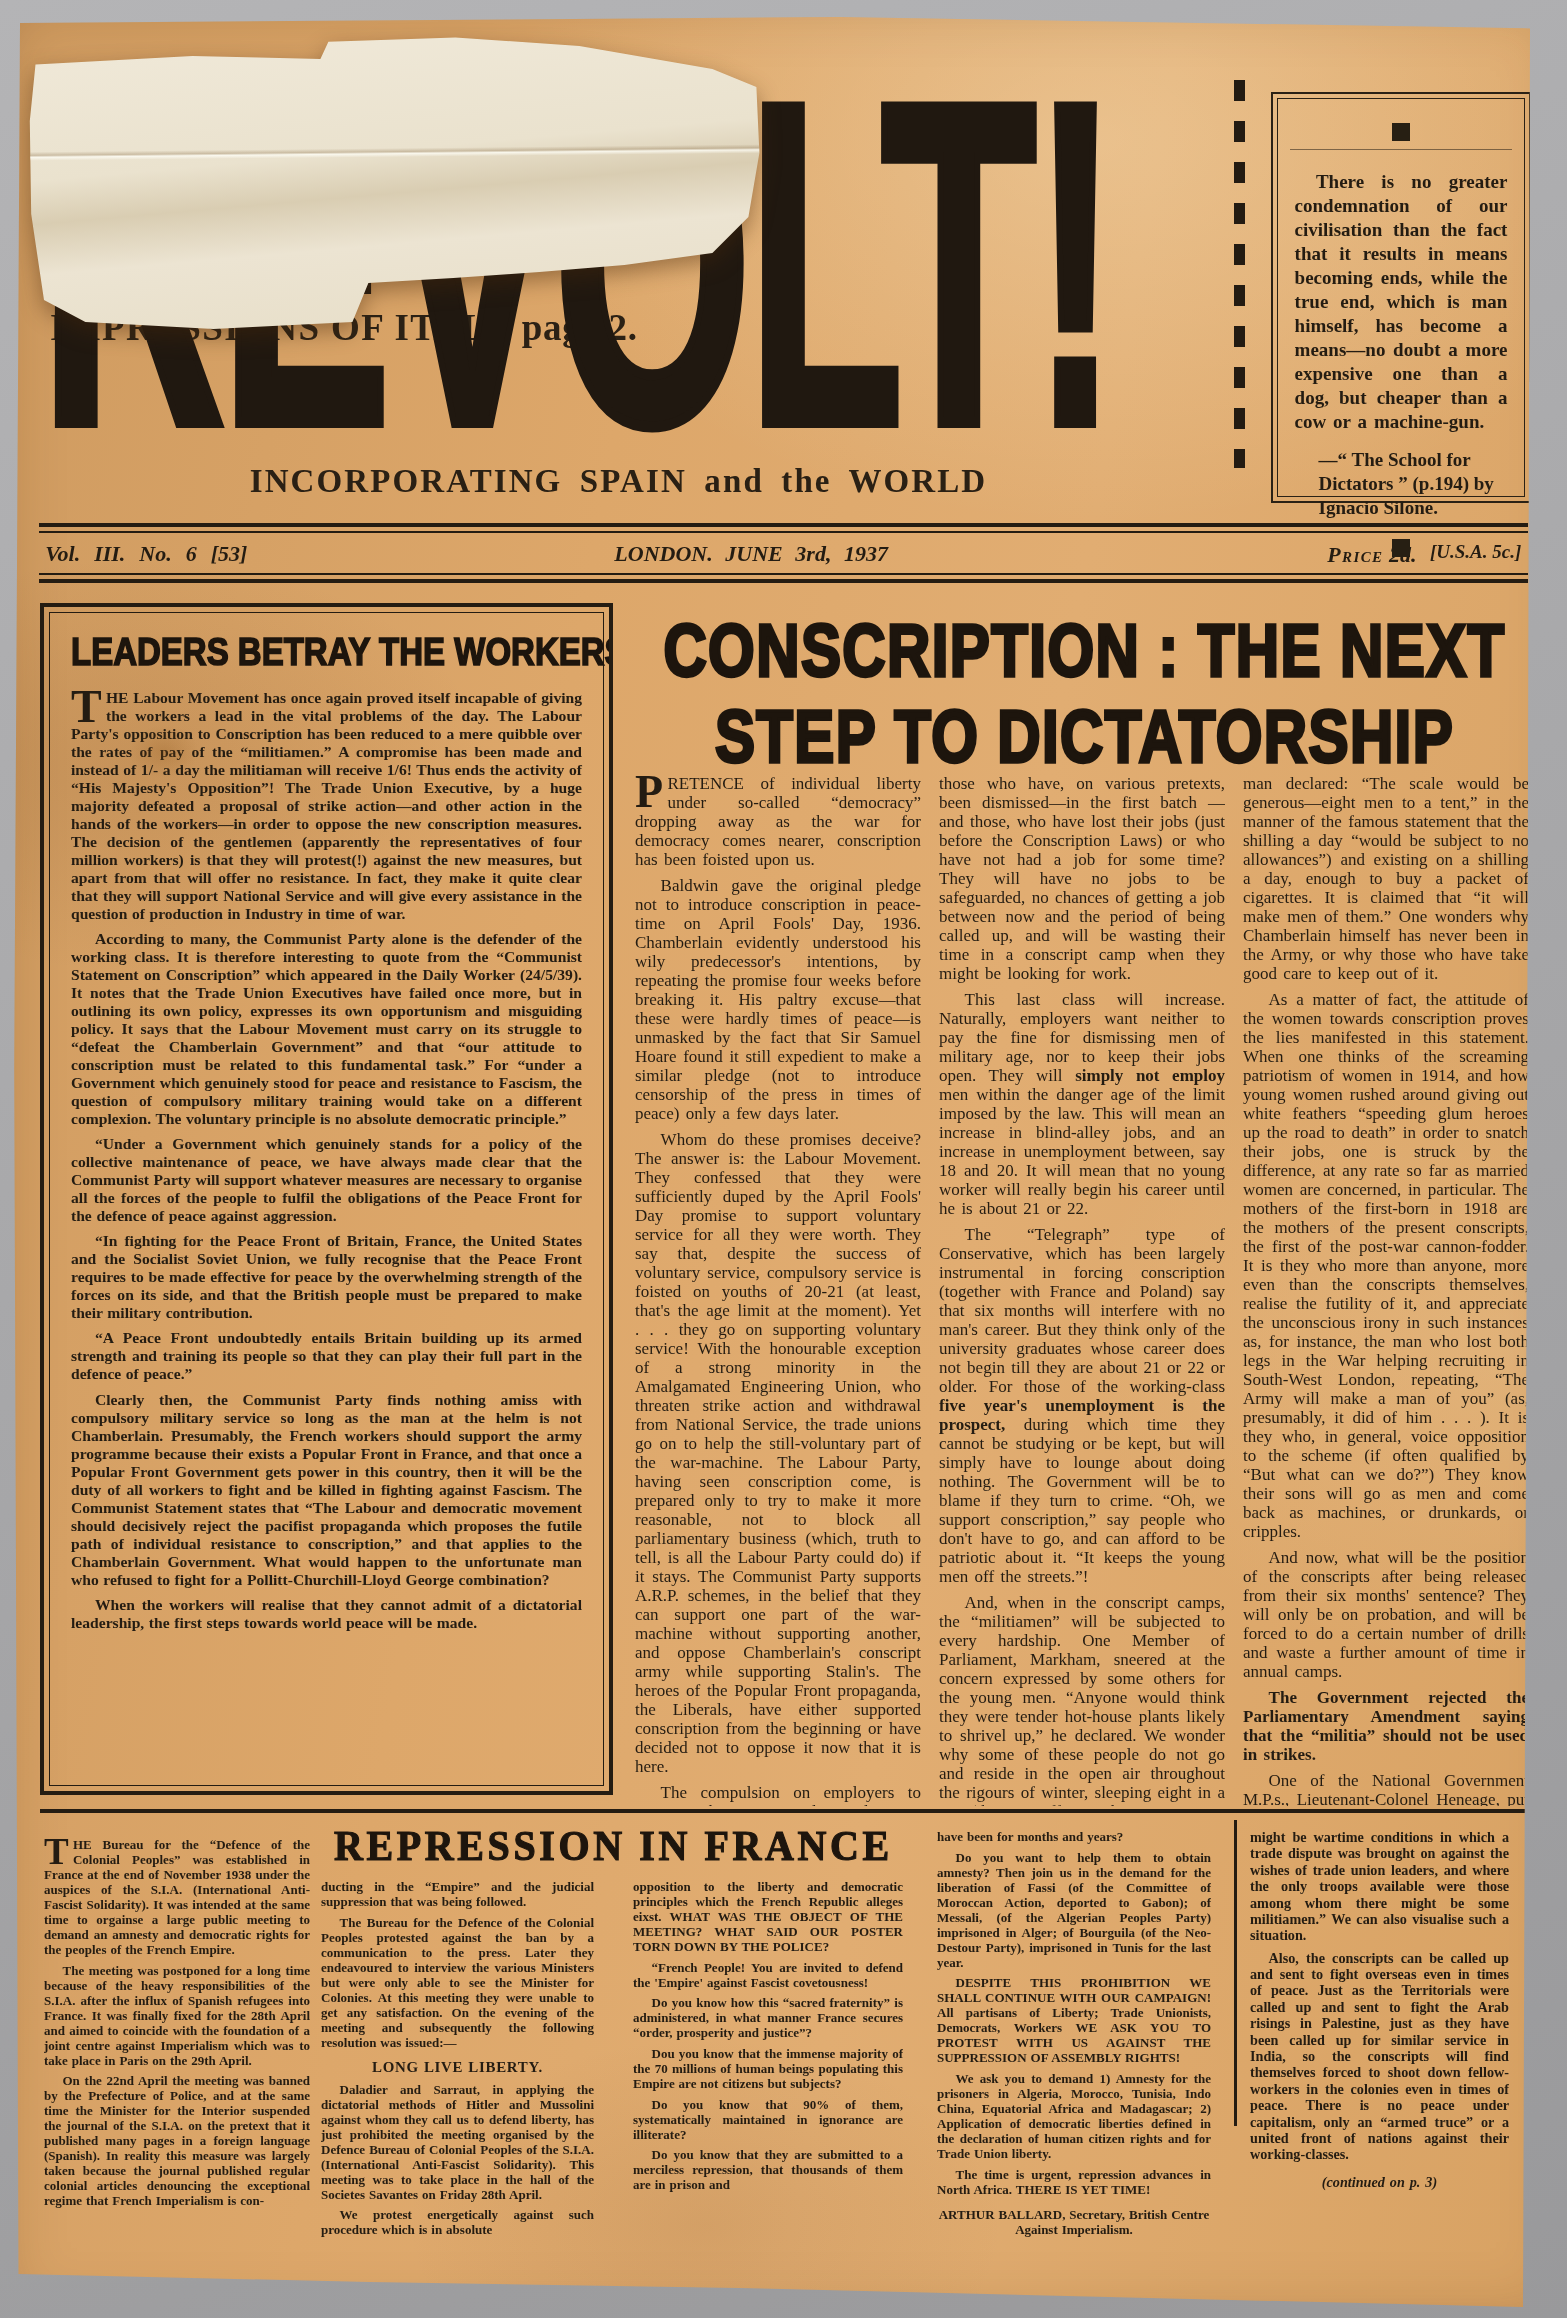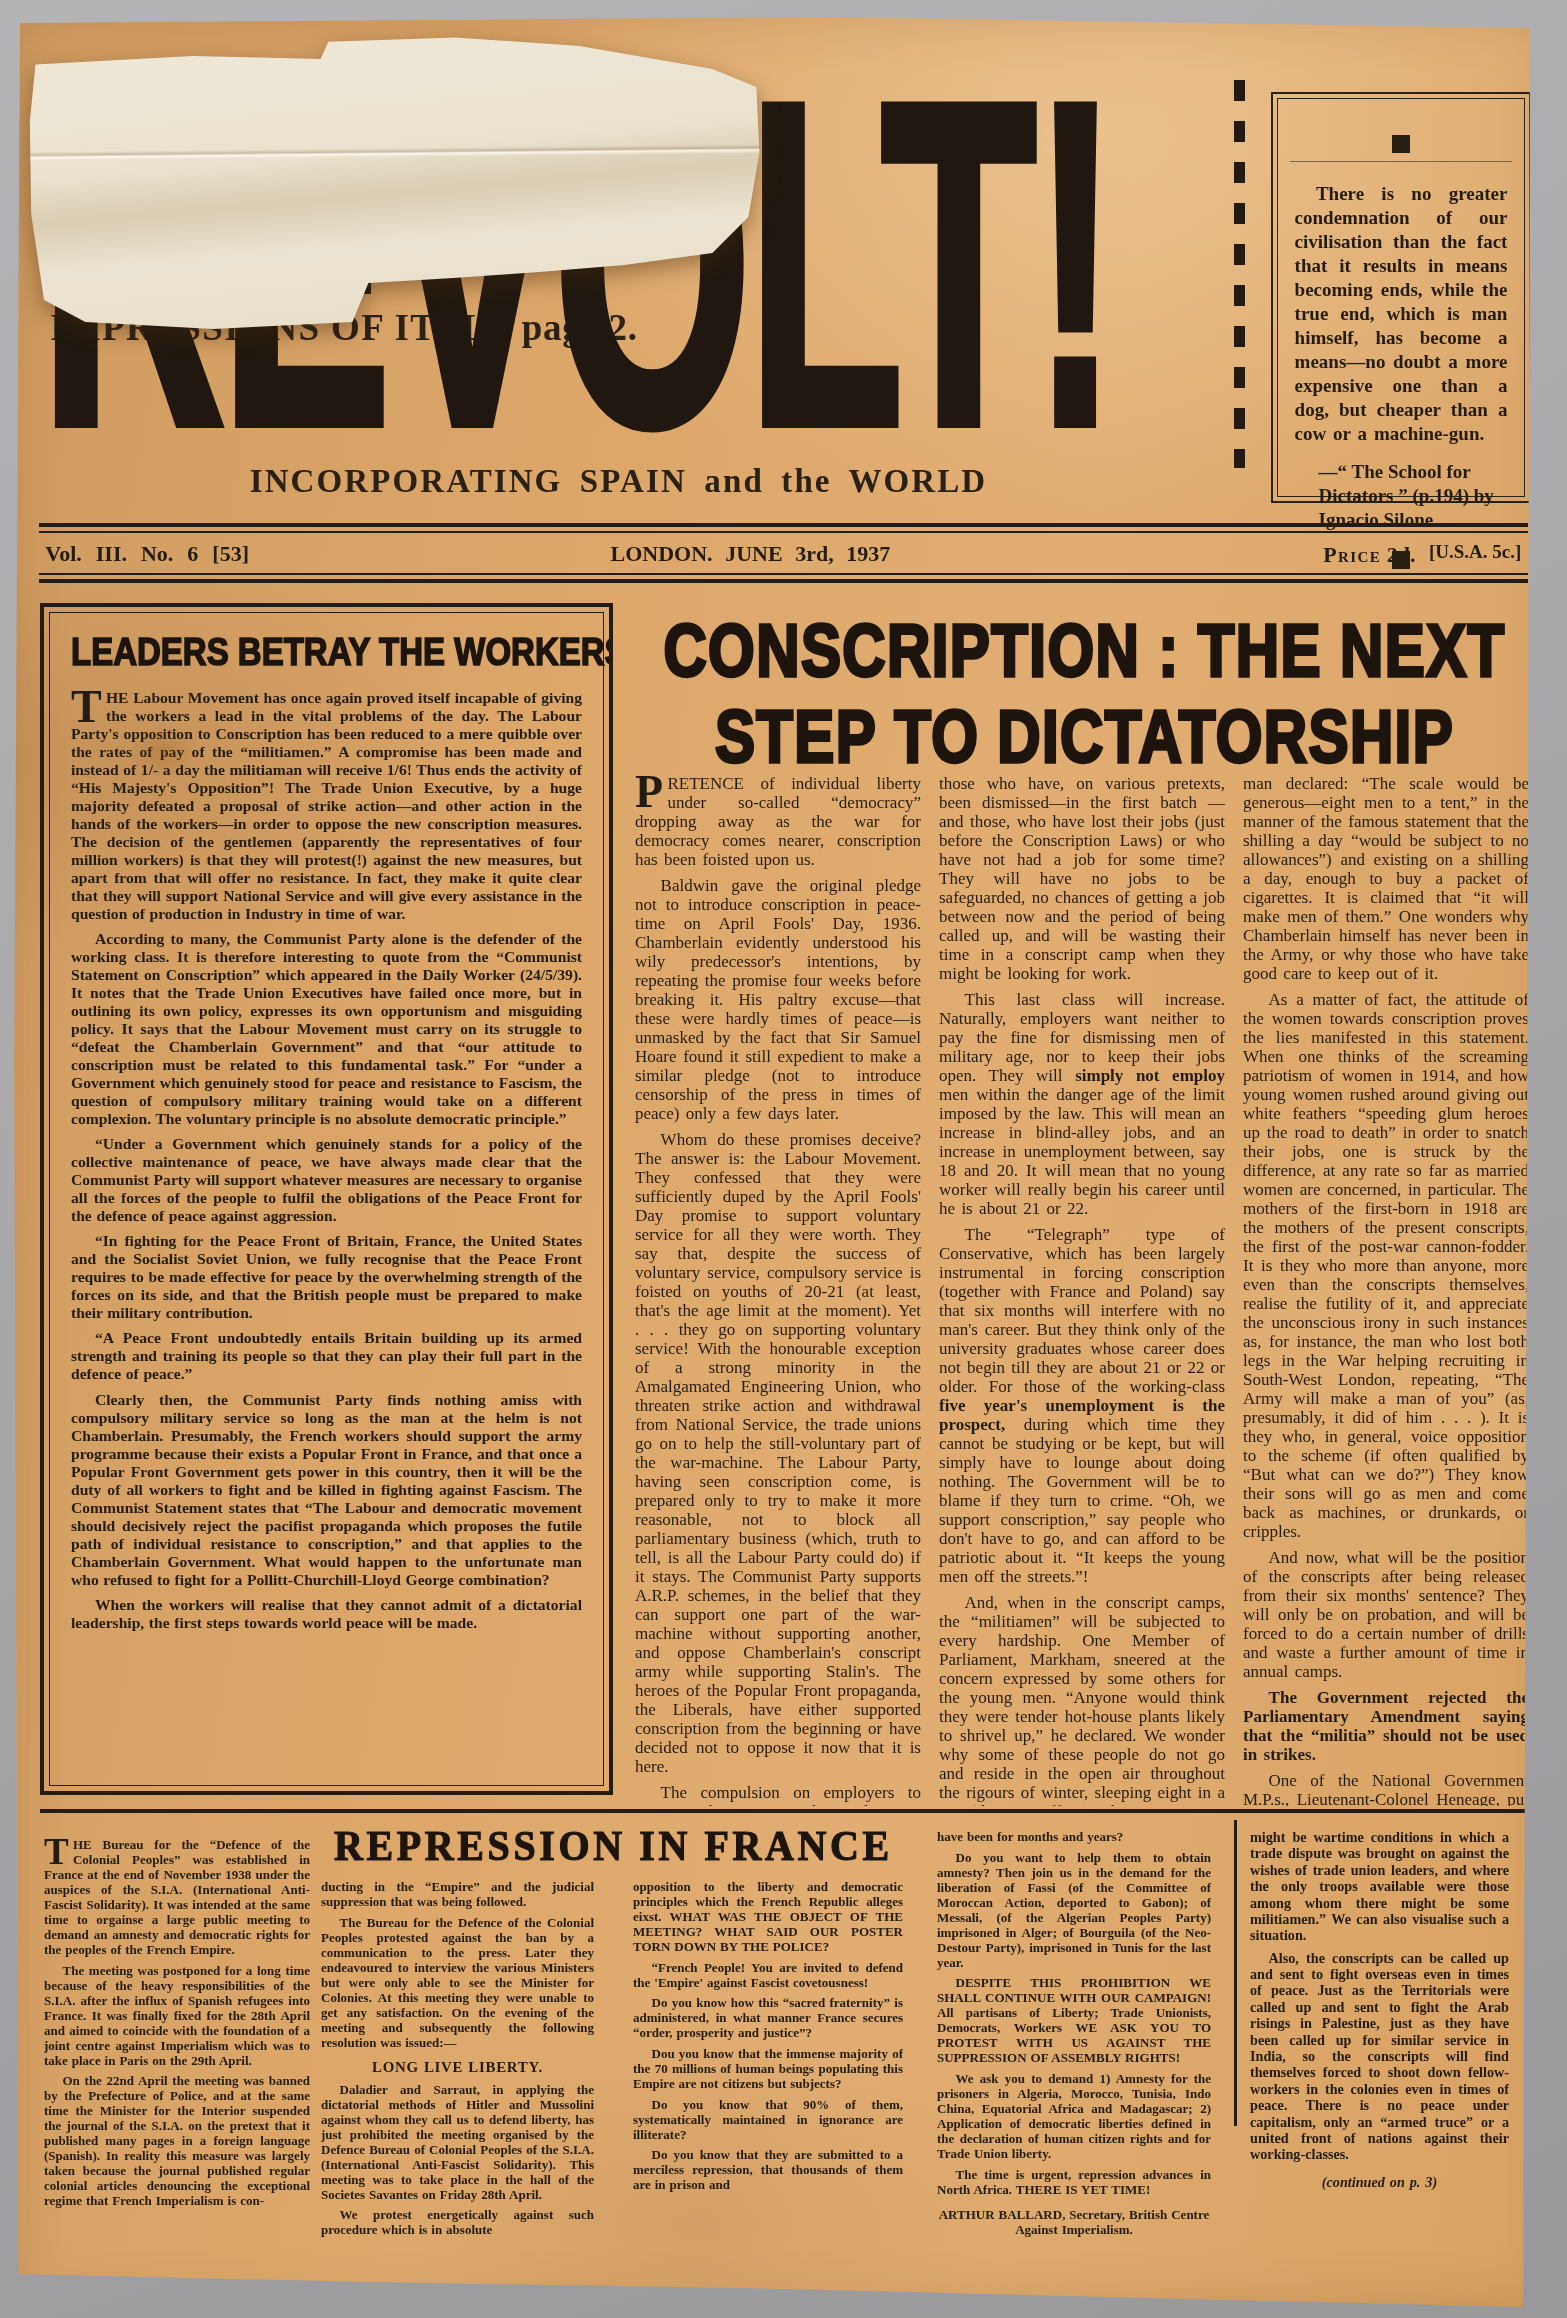--- a/index.html
+++ b/index.html
@@ -23,33 +23,33 @@
 
   
   .masthead{left:41px;top:85px;z-index:2;font-family:"Liberation Sans",sans-serif;font-weight:700;
     font-size:235px;line-height:.78;letter-spacing:-2.8px;color:#201810;-webkit-text-stroke:5.7px #201810;
     transform:scale(1.08,1.95);transform-origin:left top;white-space:nowrap;}
   .dash-divider{left:1234px;top:80px;width:10.7px;height:388px;z-index:2;
     background:repeating-linear-gradient(180deg,#231b12 0 21.3px,transparent 21.3px 41px);}
 
   
   .quote-box{left:1271px;top:92px;width:260px;height:411px;border:2.1px solid #2a2115;z-index:2;box-sizing:border-box;}
-  .quote-inner{position:absolute;inset:3.6px;border:1.4px solid #2a2115;padding:12px 17px;box-sizing:border-box;}
+  .quote-inner{position:absolute;inset:3.6px;border:1.4px solid #2a2115;padding:0 17px;box-sizing:border-box;}
   .sq{width:18px;height:18px;background:#271f13;margin:24px auto 8.5px;}
   .sq.bottom{margin:18.5px auto 0;}
   .qrule{border-top:1.4px solid rgba(42,33,21,.55);margin:0 -4.3px 20px;}
   .qtext{margin:0;font-size:19px;line-height:24px;font-weight:700;text-align:justify;word-spacing:2.1px;text-indent:21.3px;}
   .qattr{margin:14.2px 0 0;font-size:19px;line-height:24px;font-weight:700;padding-left:24px;}
 
   
   .subtitle{left:64px;top:462px;width:1109px;z-index:2;text-align:center;font-size:33px;font-weight:700;
     letter-spacing:2.1px;word-spacing:7.1px;color:#2a2014;transform:scaleY(1.05);}
   .rule-a{left:39px;top:523px;width:1489px;height:3.6px;border-top:4.3px solid #241c12;border-bottom:2.1px solid #241c12;}
   .rule-b{left:39px;top:573px;width:1489px;height:3.6px;border-top:2.1px solid #241c12;border-bottom:4.3px solid #241c12;}
-  .dateline{left:41px;top:535px;width:1486px;height:37px;font-size:22px;font-weight:700;}
+  .dateline{left:41px;top:535px;width:1486px;height:37px;font-size:22px;font-weight:700;font-style:italic;}
   .dl-vol{position:absolute;left:4.3px;top:5.7px;word-spacing:8.5px;}
   .dl-date{position:absolute;left:50%;top:5.7px;transform:translateX(-62%);word-spacing:7.1px;}
   .dl-price{position:absolute;right:5.7px;top:5.7px;}
   .dl-price .sc{font-variant:small-caps;letter-spacing:1.4px;}
   .dl-price .pnote{font-size:19px;vertical-align:4.3px;margin-left:8px;}
 
   
   .left-box{left:40px;top:603px;width:573px;height:1192px;box-sizing:border-box;border:4.3px solid #241c12;
     outline:1.4px solid #241c12;outline-offset:-10px;padding:21.3px 27px 0;overflow:hidden;}
   .left-box h2{margin:4.3px 0 18.5px;text-align:center;font-family:"Liberation Sans",sans-serif;font-weight:700;

